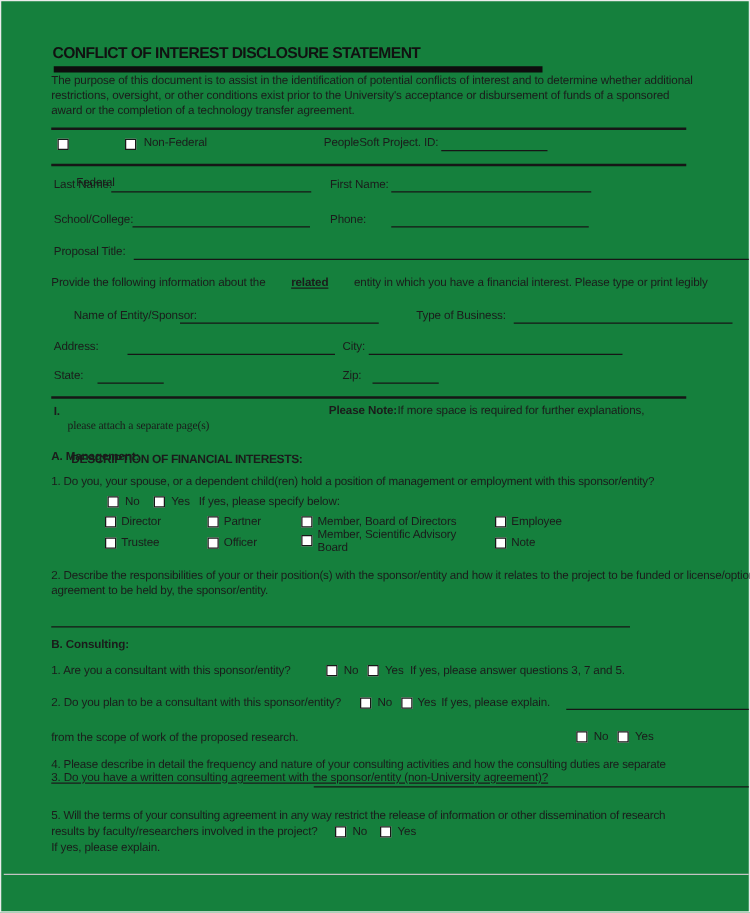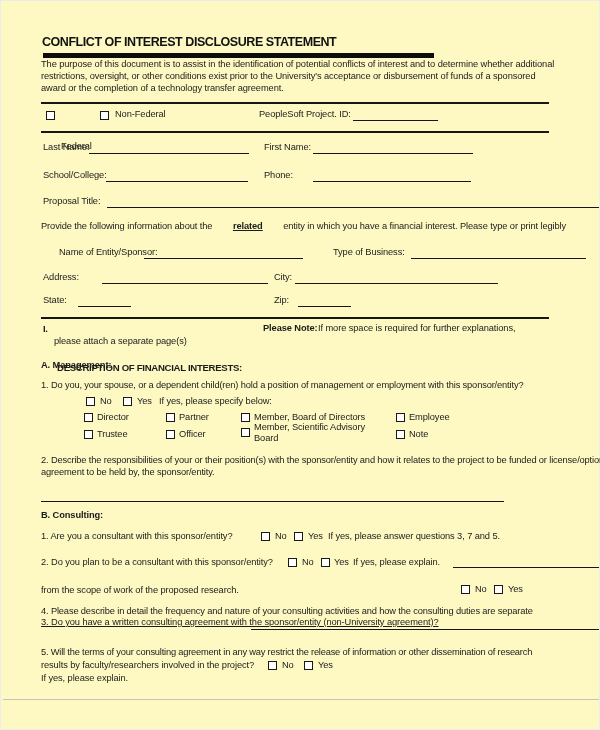--- a/index.html
+++ b/index.html
@@ -1,19 +1,19 @@
 <!DOCTYPE html>
 <html><head>
 <meta charset="utf-8">
 <style>
   * { margin:0; padding:0; box-sizing:border-box; }
   html,body { background:#fff; }
   .page {
     position:relative; width:600px; height:730px; margin:0 auto;
-    background:#fef9c3; border:1px solid #ececec;
+    background:#15803d; border:1px solid #ececec;
     font-family:"Liberation Sans", sans-serif;
     font-size:9.3px; letter-spacing:-0.1px; color:#1b1b1b; line-height:1.28;
   }
   .abs { position:absolute; white-space:nowrap; }
   .b { font-weight:bold; }
   .title {
     position:absolute; left:41px; top:33px; font-weight:bold;
     font-size:12.5px; letter-spacing:-0.45px; color:#111;
   }
   .titlebar { position:absolute; left:42px; top:52px; width:391px; height:5px; background:#0d0d0d; }
@@ -91,21 +91,21 @@
     <span class="abs" style="left:273px; top:294px;">Zip:</span>
     <span class="blank" style="left:297px; top:305px; width:53px;"></span>
   </div>
 
   <div class="hr hr-thick" style="left:40px; top:316px; width:508px;"></div>
   <div>
     <span class="abs sec-heading" style="left:42px; top:322px;">I.</span>
     <span class="abs big-heading" style="left:56px; top:321px;">DESCRIPTION OF FINANCIAL INTERESTS:</span>
     <span class="abs b" style="left:262px; top:322px;">Please Note:</span>
     <span class="abs" style="left:317px; top:322px;">If more space is required for further explanations,</span>
-    <span class="abs" style="left:53px; top:335px;">please attach a separate page(s)</span>
+    <span class="abs" style="left:53px; top:335px;font-family:Liberation Serif, serif;">please attach a separate page(s)</span>
   </div>
 
   <div>
     <span class="abs b" style="left:40px; top:359px;">A. Management:</span>
     <span class="abs" style="left:40px; top:379px; letter-spacing:-0.15px;">1. Do you, your spouse, or a dependent child(ren) hold a position of management or employment with this sponsor/entity?</span>
 
     <span class="cb" style="left:85px; top:396px;"></span>
     <span class="abs" style="left:99px; top:395px;">No</span>
     <span class="cb" style="left:122px; top:396px;"></span>
     <span class="abs" style="left:136px; top:395px;">Yes</span>

